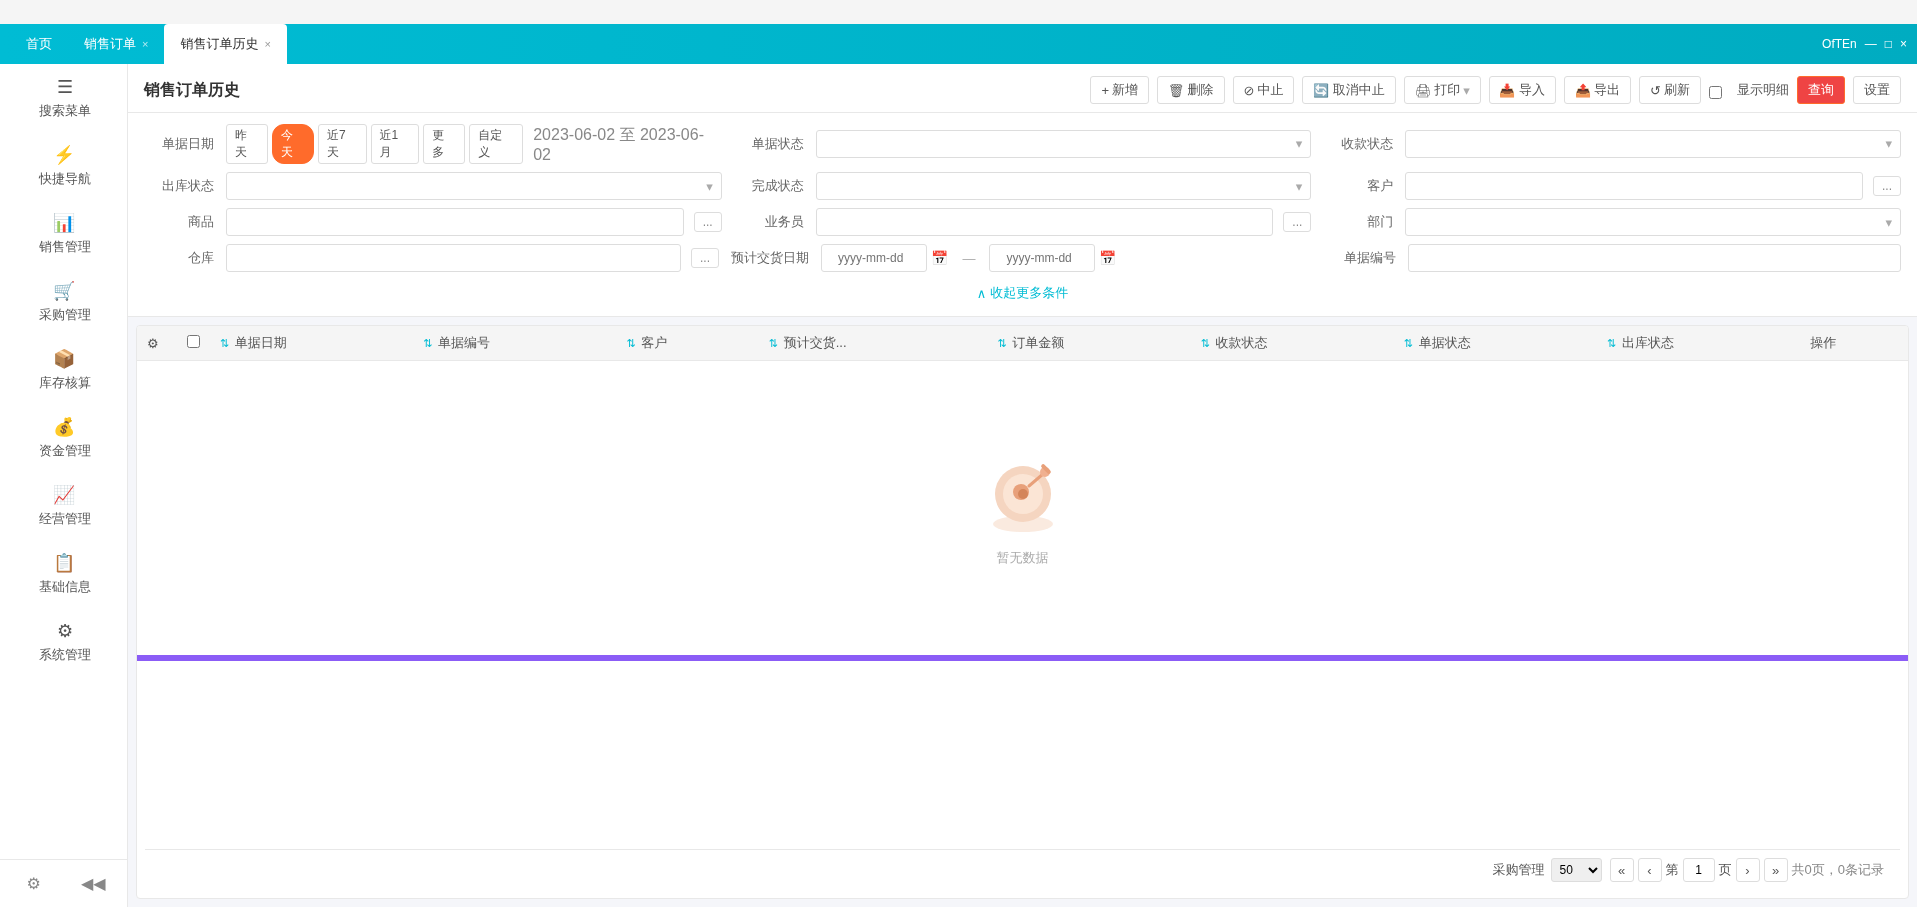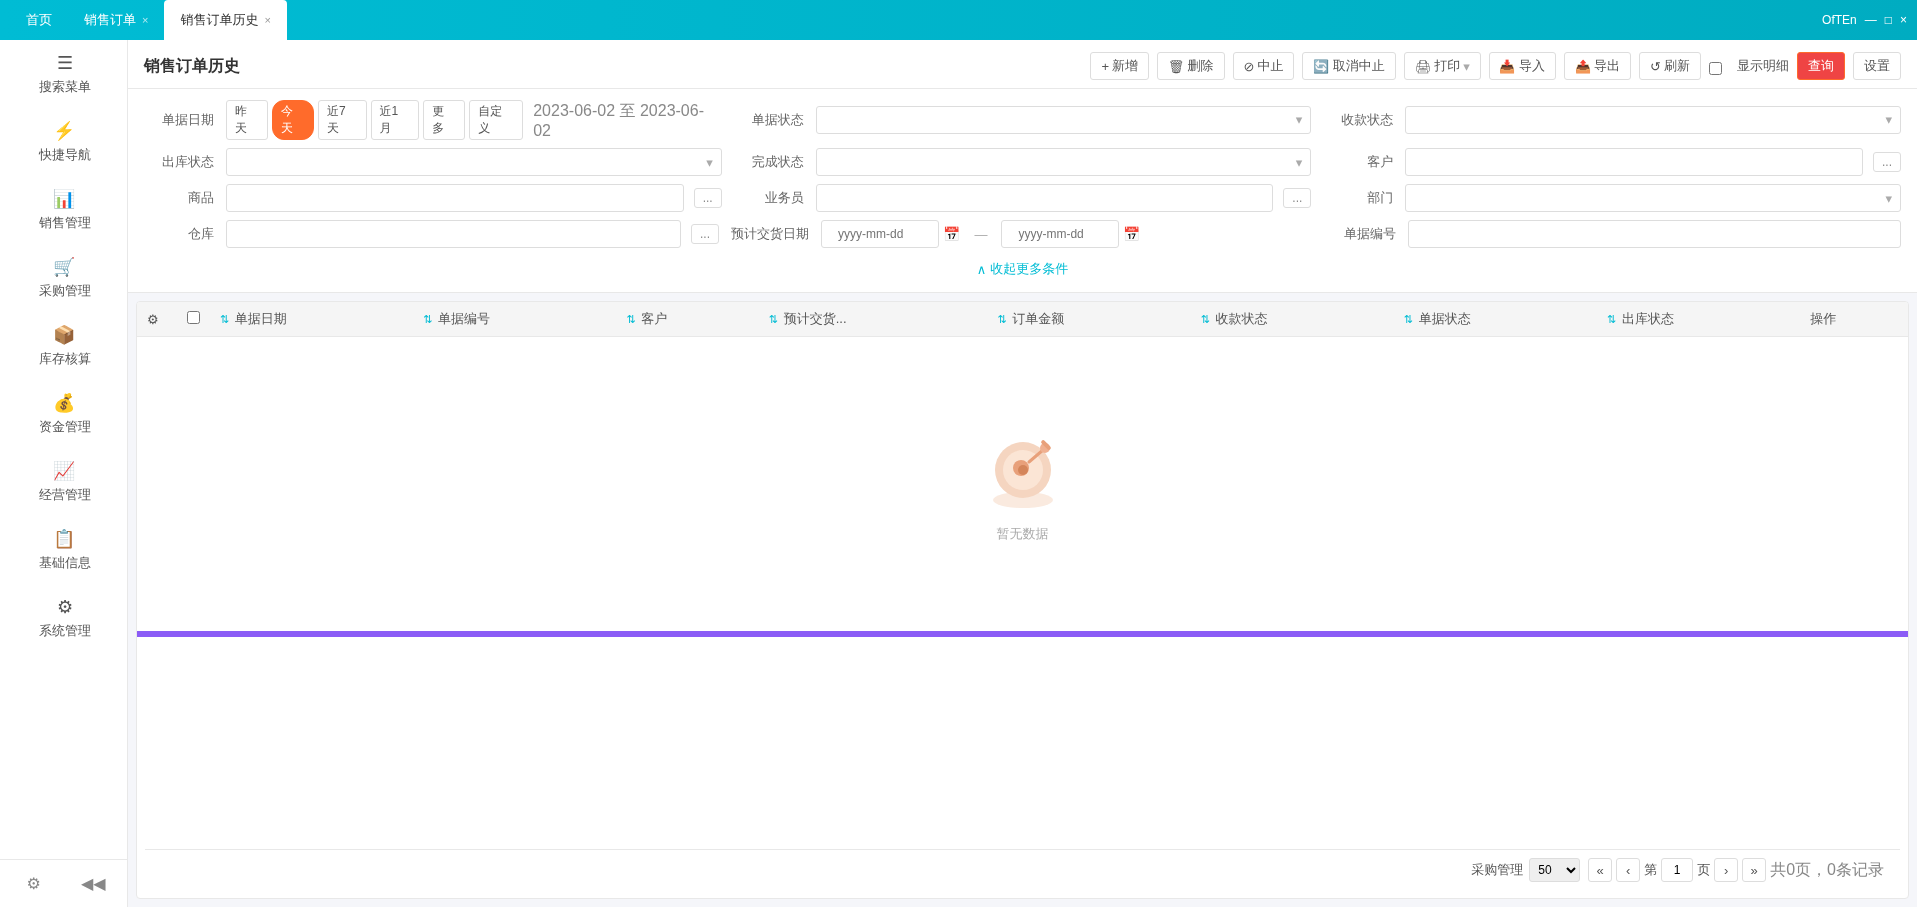--- a/index.html
+++ b/index.html
@@ -7,20 +7,21 @@
 
     
     .top-bar {
       height: 40px;
       background: linear-gradient(to right, #00bcd4, #00acc1);
       display: flex;
       align-items: center;
       padding: 0 10px;
       justify-content: space-between;
       flex-shrink: 0;
+      margin-top: 24px;
     }
     .top-tabs {
       display: flex;
       align-items: center;
       height: 100%;
     }
     .top-tab {
       height: 100%;
       display: flex;
       align-items: center;
@@ -229,21 +230,21 @@
       background: white;
       color: #888;
       font-size: 12px;
     }
     .date-input-group {
       display: flex;
       align-items: center;
       gap: 4px;
     }
     .date-input {
-      width: 118px;
+      width: 106px;
       height: 28px;
       border: 1px solid #ddd;
       border-radius: 3px;
       padding: 0 16px;
       outline: none;
       color: #aaa;
       font-size: 12px;
     }
     .cal-icon {
       color: #aaa;
@@ -340,21 +341,21 @@
       color: #555;
     }
     .page-input {
       width: 32px;
       height: 24px;
       border: 1px solid #ddd;
       border-radius: 3px;
       text-align: center;
       font-size: 12px;
     }
-    .total-info { font-size: 16px; color: #888; }
+    .total-info { font-size: 13px; color: #888; }
 
     .chevron-down::after { content: '▾'; color: #aaa; }
   </style>
 </head>
 <body>
 
 <div class="top-bar">
   <div class="top-tabs">
     <div class="top-tab">
       <span>首页</span>

